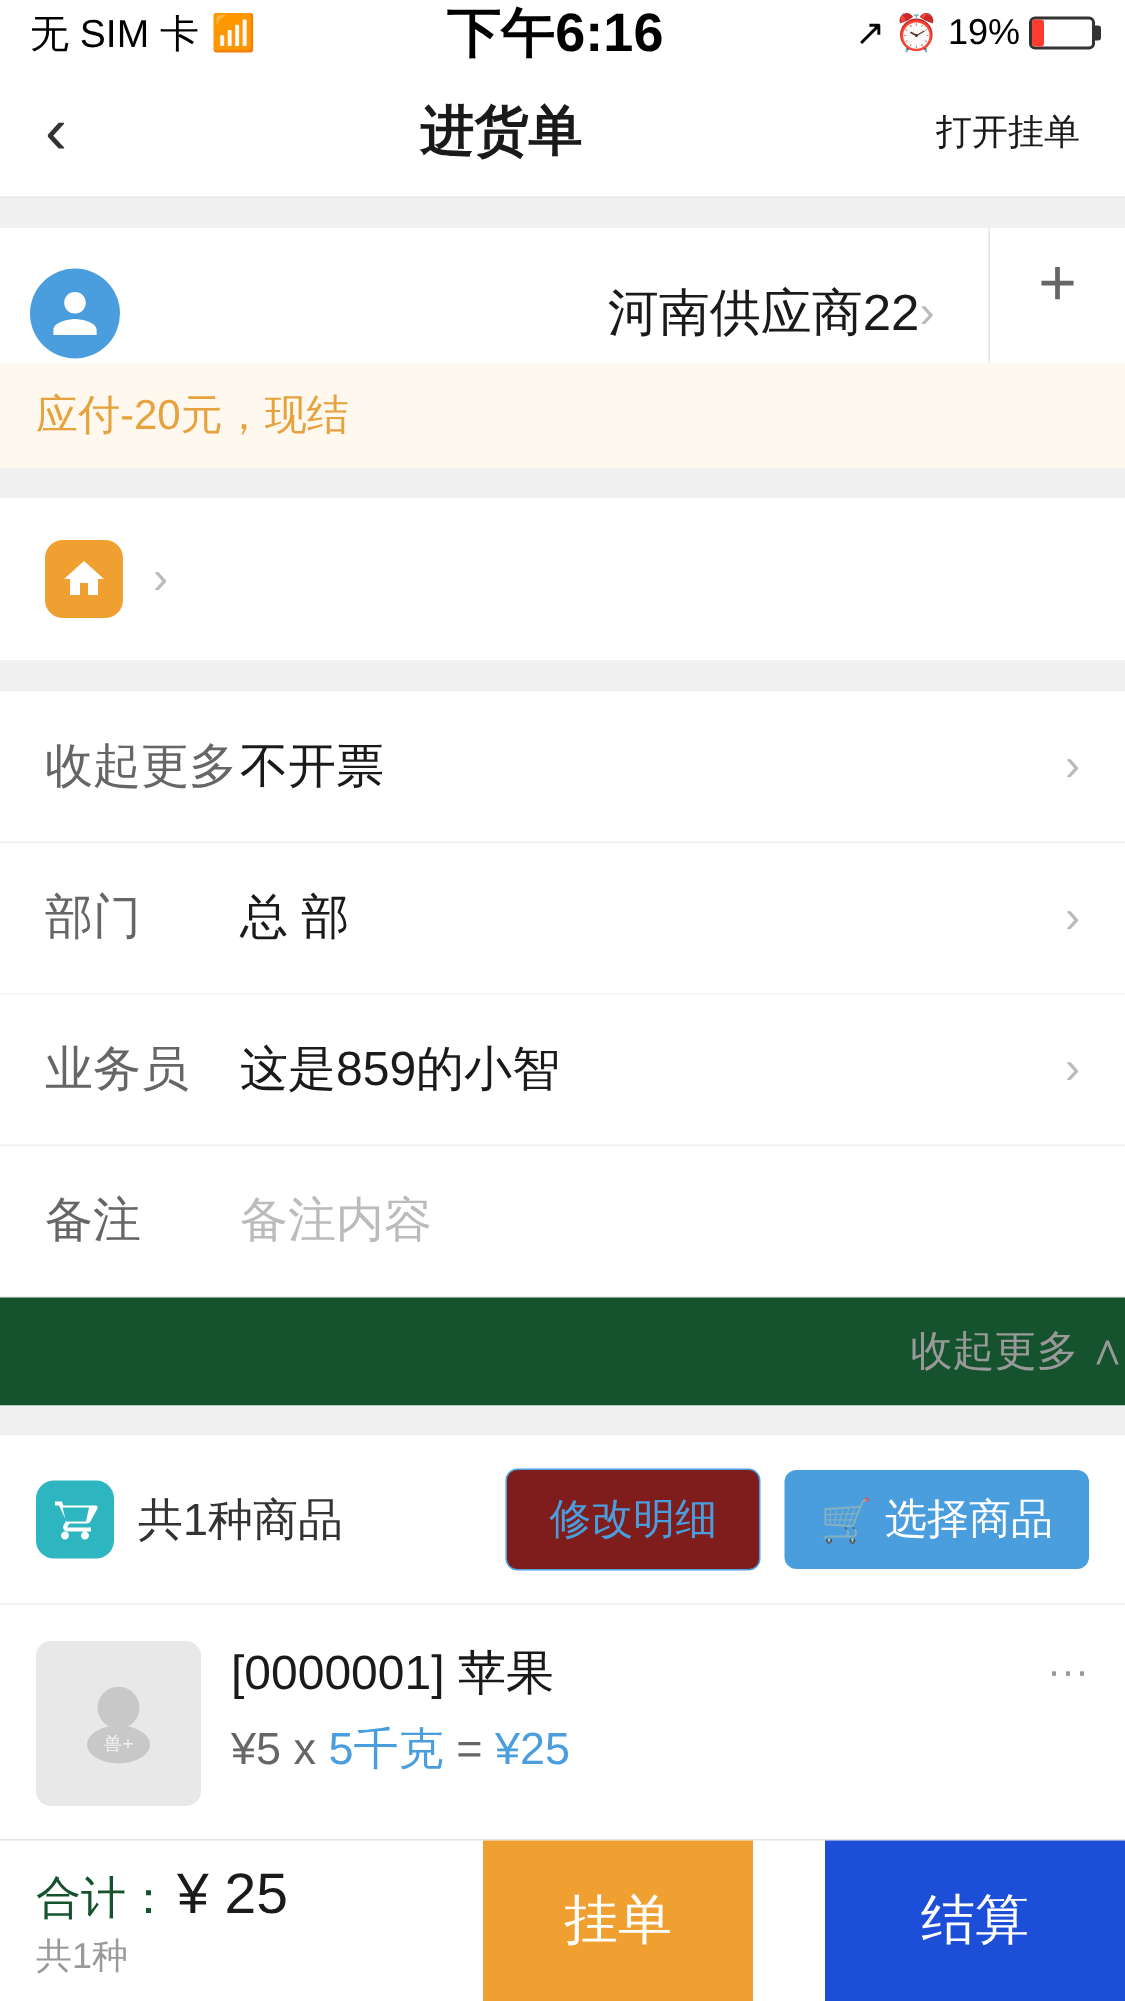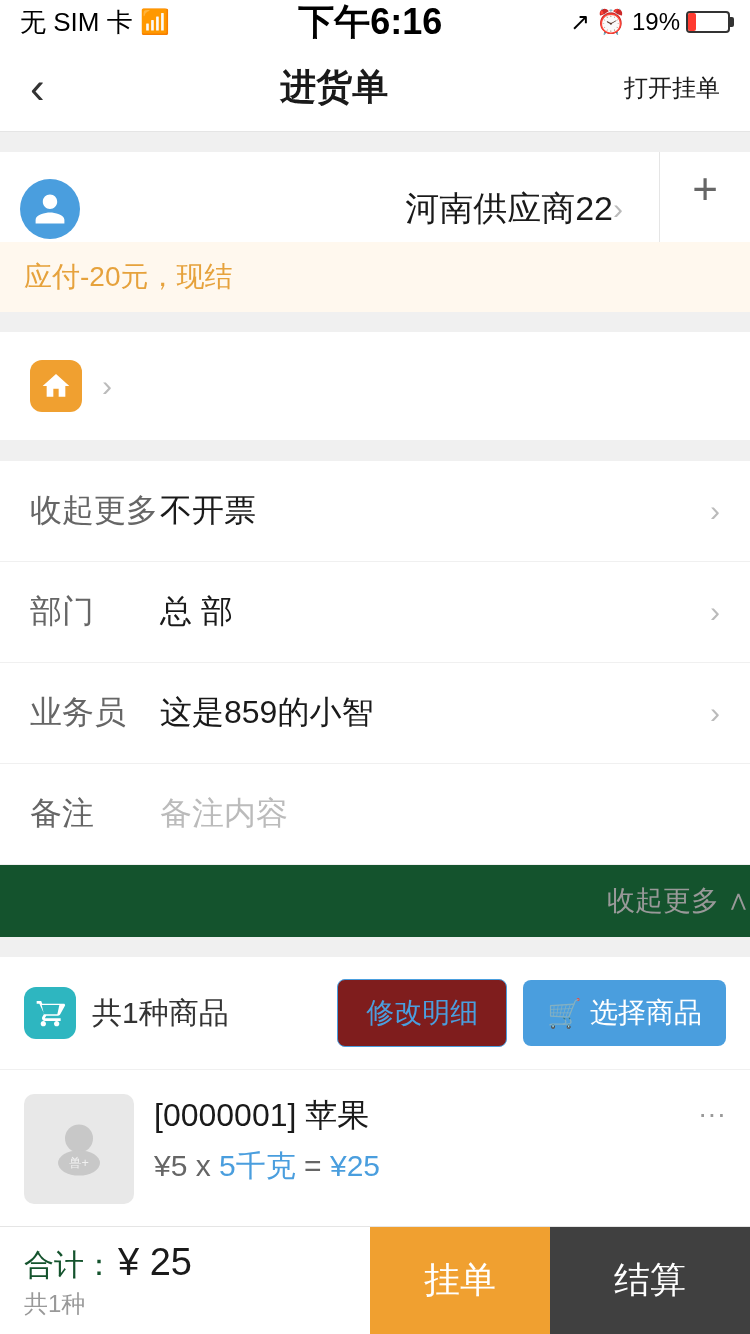--- a/index.html
+++ b/index.html
@@ -215,23 +215,23 @@
     }
     .total-label { font-size: 30px; color: #14532d; }
     .total-amount { font-size: 38px; color: #1a1a1a; font-weight: 500; }
     .total-sub { font-size: 24px; color: #999; margin-top: 2px; }
     .btn-hang {
       width: 180px; background: #f0a030; color: #fff;
       border: none; font-size: 36px;
       display: flex; align-items: center; justify-content: center; cursor: pointer;
     }
     .btn-checkout {
-      width: 200px; background: #404040; color: #fff;
+      width: 200px; background: #1d4ed8; color: #fff;
       border: none; font-size: 36px;
-      display: flex; align-items: center; justify-content: center; cursor: pointer;
+      display: flex; align-items: center; justify-content: center; cursor: pointer; margin-left: 48px;
     }
 
     .wifi-icon { font-size: 24px; }
   </style>
 </head>
 <body>
 
 <div class="status-bar">
   <div class="status-left">
     <span>无 SIM 卡</span>

